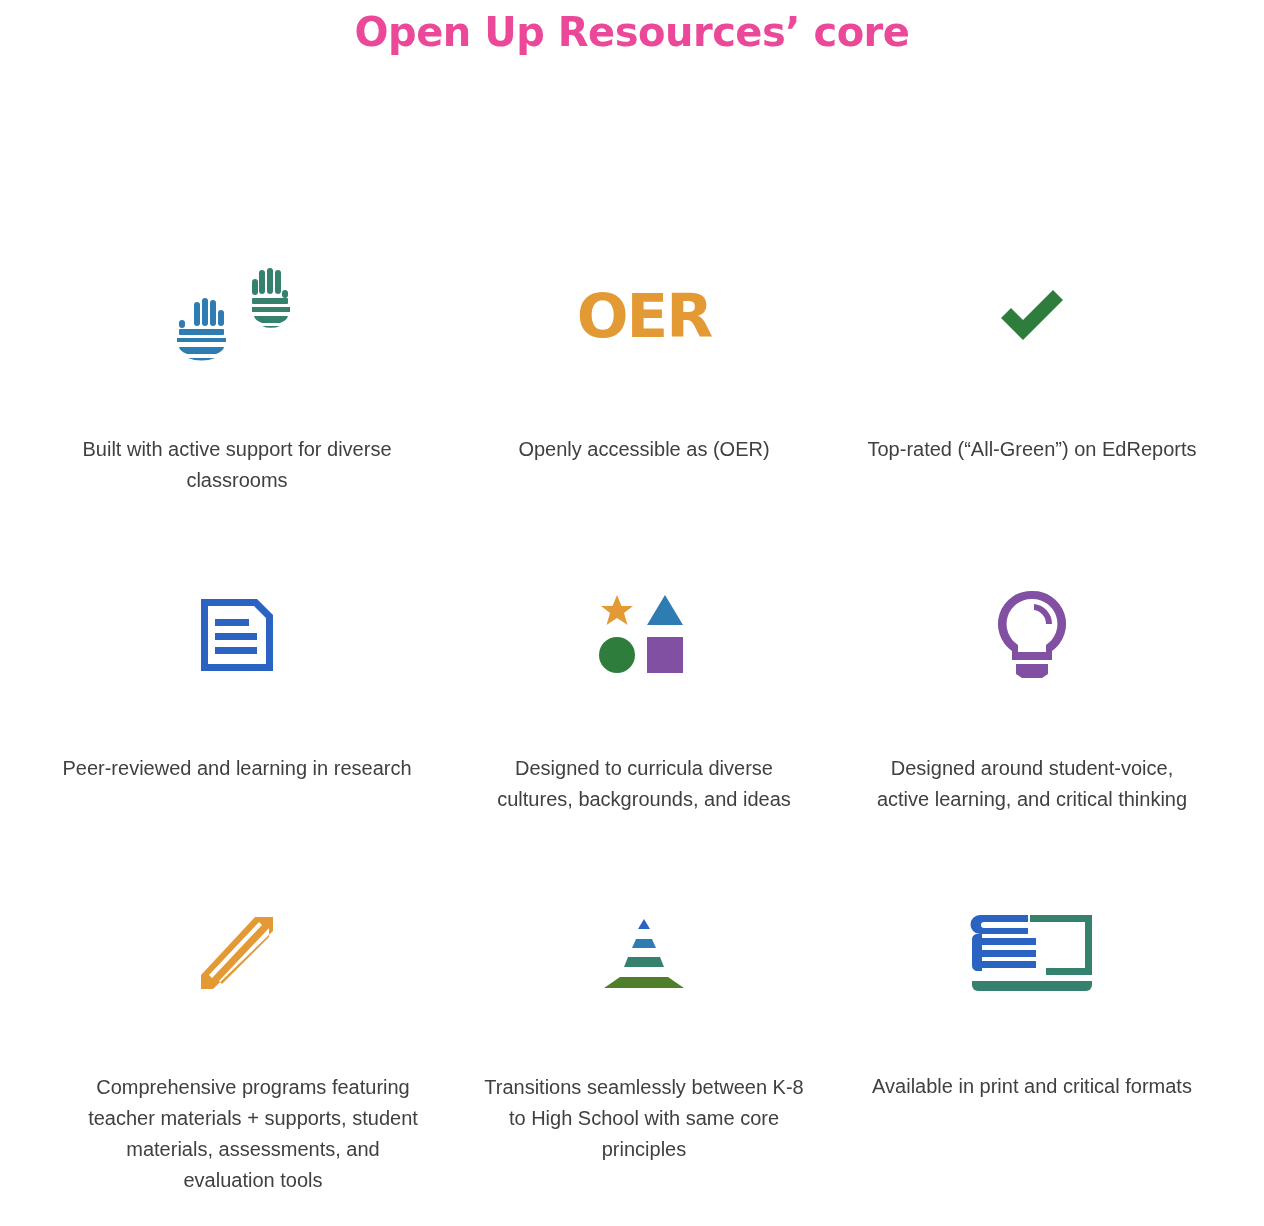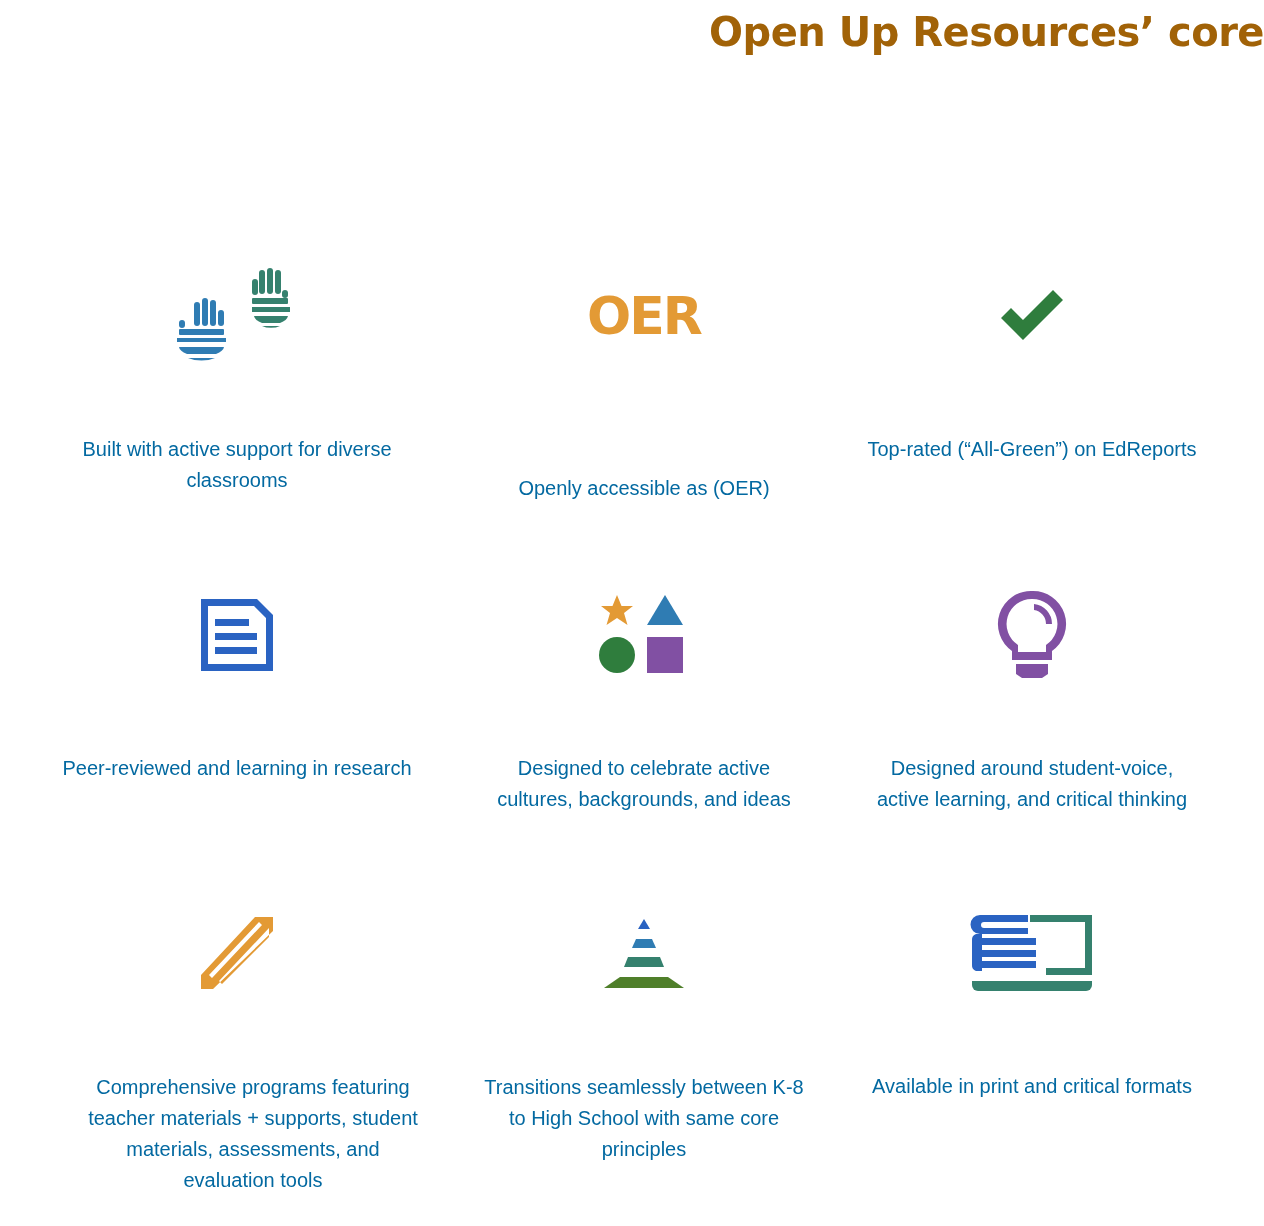--- a/index.html
+++ b/index.html
@@ -13,26 +13,26 @@
       position: relative;
       overflow: hidden;
       color: #3a2f30;
       font-family: "Liberation Sans", sans-serif;
     }
     .title {
       position: absolute;
       left: 0;
       top: 2px;
       width: 1264px;
-      text-align: right;
+      text-align: center;
       font-family: "DejaVu Sans", sans-serif;
       font-weight: bold;
       font-size: 40px;
       line-height: 60px;
-      color: #a16207;
+      color: #ec4899;
       letter-spacing: -0.5px;
     }
     .title span { display: block; }
     .card {
       position: absolute;
       width: 400px;
       text-align: center;
     }
     .icon-wrap {
       position: absolute;
@@ -43,21 +43,21 @@
       align-items: center;
     }
     .label {
       position: absolute;
       left: 0;
       width: 400px;
       text-align: center;
       font-family: "Liberation Sans", sans-serif;
       font-size: 20px;
       line-height: 31px;
-      color: #0369a1;
+      color: #404040;
     }
     .label.narrow { left: 30px; width: 340px; }
     .label.narrow2 { left: 35px; width: 330px; }
   </style>
 </head>
 <body>
 
 <h1 class="title" style="margin:0;">
   <span>Open Up Resources’ core</span>
 </h1>
@@ -89,23 +89,23 @@
         <path d="M82 54 H116 A 20 10 0 0 1 108 61 H90 A 20 10 0 0 1 82 54 Z"></path>
         <path d="M90 64 H108 A 14 8 0 0 1 90 64 Z"></path>
       </g>
     </svg>
   </div>
   <div class="label narrow" style="top:434px;">Built with active support for diverse classrooms</div>
 </div>
 
 <div class="card" style="left:444px; top:0;">
   <div class="icon-wrap" style="top:288px; height:56px;">
-    <span style="font-family:'DejaVu Sans',sans-serif;font-weight:bold;font-size:52px;line-height:56px;color:#e39a35;letter-spacing:-2px;">OER</span>
+    <span style="font-family:'DejaVu Sans',sans-serif;font-weight:bold;font-size:61px;line-height:56px;color:#e39a35;letter-spacing:-2px;">OER</span>
   </div>
-  <div class="label" style="top:434px;margin-top:39px;">Openly accessible as (OER)</div>
+  <div class="label" style="top:434px;">Openly accessible as (OER)</div>
 </div>
 
 <div class="card" style="left:832px; top:0;">
   <div class="icon-wrap" style="top:290px; height:52px;">
     <svg width="66" height="52" viewBox="0 0 66 52">
       <path d="M2 28 L12 18 L24 30 L54 0 L64 10 L24 50 Z" fill="#2f7d3d"></path>
     </svg>
   </div>
   <div class="label" style="top:434px;text-align:center;">Top-rated (“All-Green”) on EdReports</div>
 </div>
@@ -124,21 +124,21 @@
 
 <div class="card" style="left:444px; top:0;">
   <div class="icon-wrap" style="top:595px; height:80px;">
     <svg width="90" height="80" viewBox="0 0 90 80">
       <polygon points="18,0 22.5,11 34,11 25,18 28.5,30 18,23 7.5,30 11,18 2,11 13.5,11" fill="#e39a35"></polygon>
       <polygon points="66,0 84,30 48,30" fill="#2f7cb3"></polygon>
       <circle cx="18" cy="60" r="18" fill="#2f7d3d"></circle>
       <rect x="48" y="42" width="36" height="36" fill="#8150a3"></rect>
     </svg>
   </div>
-  <div class="label narrow2" style="top:753px;">Designed to celebrate active cultures, backgrounds, and ideas</div>
+  <div class="label narrow2" style="top:753px;">Designed to curricula diverse cultures, backgrounds, and ideas</div>
 </div>
 
 <div class="card" style="left:832px; top:0;">
   <div class="icon-wrap" style="top:588px; height:94px;">
     <svg width="76" height="94" viewBox="0 0 76 94">
       <path d="M38 3 A33 33 0 0 1 58 63 V72 H18 V63 A33 33 0 0 1 38 3 Z M38 11 A25 25 0 0 0 24 57 V64 H52 V57 A25 25 0 0 0 38 11 Z" fill="#8150a3" fill-rule="evenodd"></path>
       <path d="M40 16 A20 20 0 0 1 58 36 L52 36 A14 14 0 0 0 40 22 Z" fill="#8150a3"></path>
       <path d="M22 76 H54 V86 L48 90 H28 L22 86 Z" fill="#8150a3"></path>
     </svg>
   </div>

